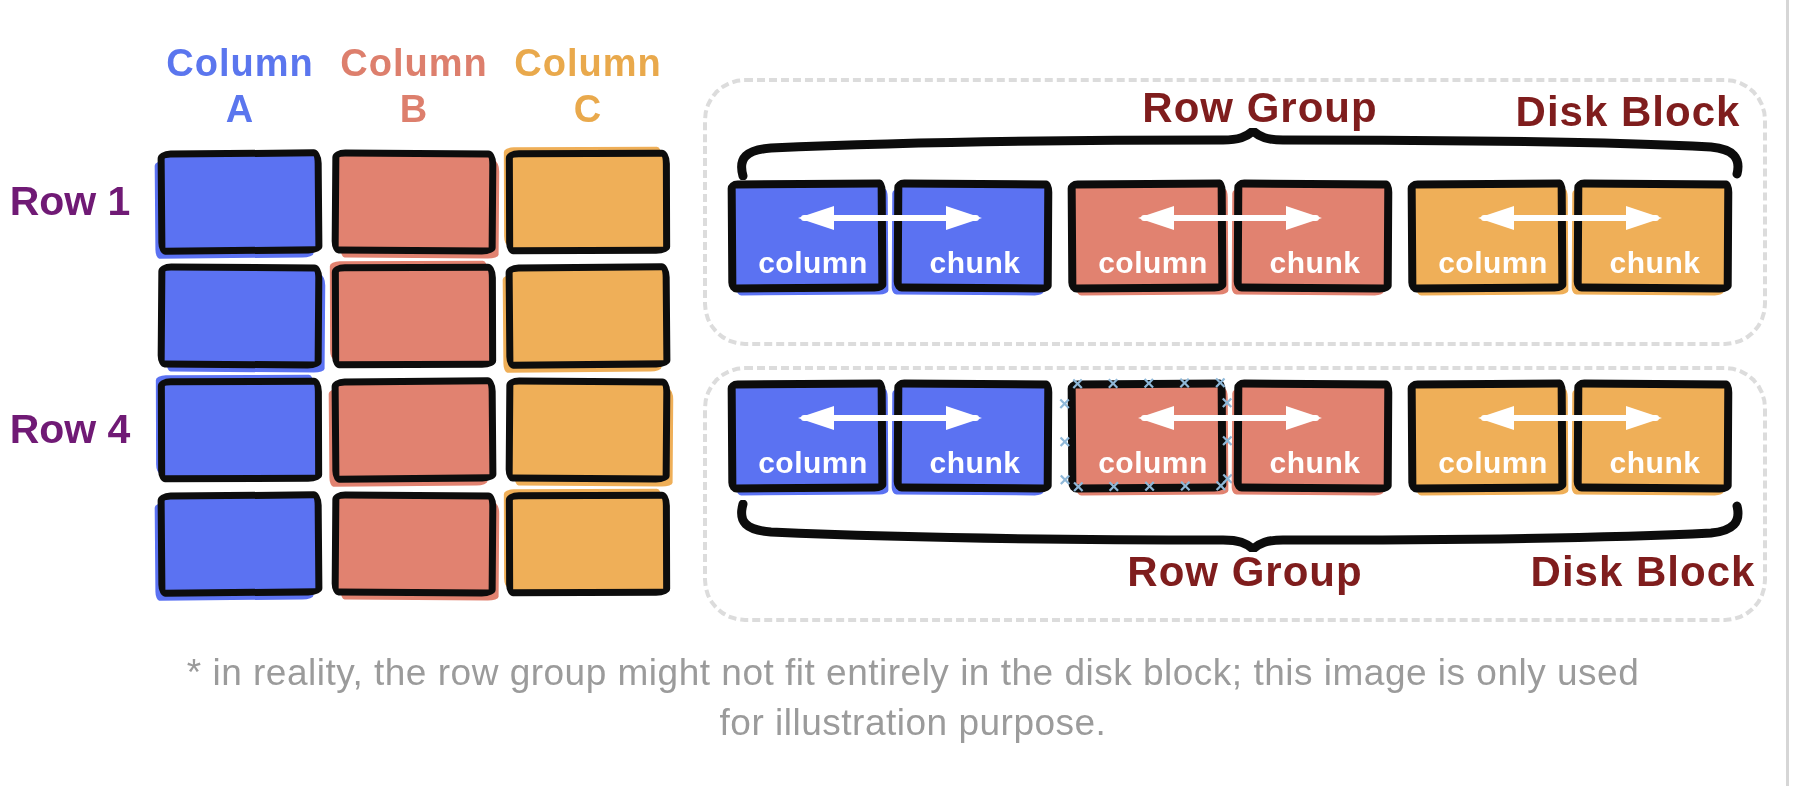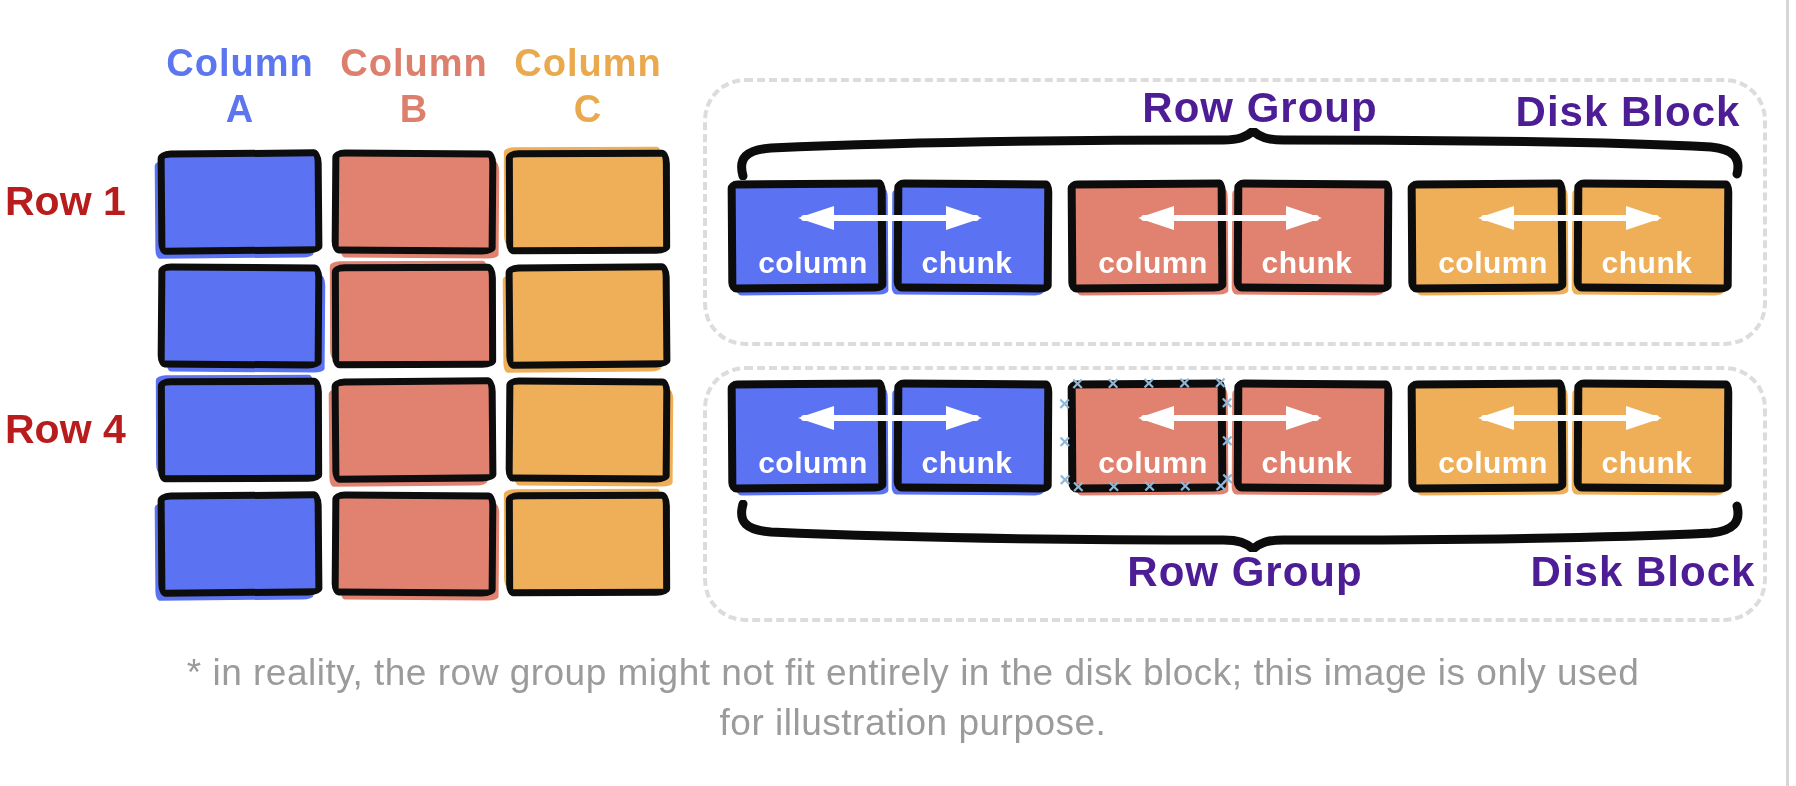--- a/index.html
+++ b/index.html
@@ -3,48 +3,48 @@
 <meta charset="utf-8">
 <style>
   html,body{margin:0;padding:0;background:#fff;}
   .canvas{
     position:relative;width:1796px;height:786px;background:#ffffff;overflow:hidden;
     font-family:Liberation Sans, sans-serif;
   }
   
   .colheader{position:absolute;top:40px;width:220px;text-align:center;
     font-size:38px;line-height:46px;font-weight:bold;letter-spacing:1px;}
-  .rowlabel{position:absolute;left:5px;width:130px;
-    font-size:41px;color:#b91c1c;font-weight:bold;}
+  .rowlabel{position:absolute;left:5px;width:130px;text-align:center;
+    font-size:41px;color:#701a75;font-weight:bold;}
   .cell{position:absolute;width:164px;height:104px;box-sizing:border-box;
     background:var(--c);border:7px solid #0d0d0d;
     border-radius:13px 8px 14px 7px / 8px 14px 7px 12px;
     box-shadow:-6px 7px 0 -3px var(--c);}
   .cell.j1{transform:rotate(-0.5deg);}
   .cell.j2{transform:rotate(0.45deg);box-shadow:6px 7px 0 -3px var(--c);}
   .cell.j3{transform:rotate(-0.2deg);box-shadow:-5px -6px 0 -3px var(--c);}
   
   .diskblock{position:absolute;left:703px;width:1064px;box-sizing:border-box;
     border:4px dashed #dcdcdc;border-radius:42px;background:transparent;}
   .grouplabel{position:absolute;width:300px;text-align:center;font-size:42px;
-    color:#4c1d95;font-weight:bold;letter-spacing:1px;}
+    color:#7f1d1d;font-weight:bold;letter-spacing:1px;}
   .brace{position:absolute;left:733px;width:1014px;height:52px;}
   
   .pair{position:absolute;width:324px;height:112px;}
   .gbox{position:absolute;top:0;width:158px;height:112px;box-sizing:border-box;
     background:var(--c);border:8px solid #0c0c0c;
     border-radius:10px 6px 12px 8px / 8px 12px 7px 10px;
     box-shadow:5px 6px 0 -3px var(--c);}
   .gbox.gl{left:0;transform:rotate(-0.4deg);}
   .gbox.gr{left:166px;transform:rotate(0.35deg);box-shadow:-5px 6px 0 -3px var(--c);}
   .dblarrow{position:absolute;left:20px;top:20px;width:284px;height:36px;}
   .blabel{position:absolute;bottom:12px;color:#ffffff;font-size:30px;font-weight:bold;
     letter-spacing:0.5px;text-align:center;}
   .blabel.l{left:10px;width:150px;}
-  .blabel.r{left:168px;width:142px;}
+  .blabel.r{left:176px;width:142px;}
   
   .st{position:absolute;color:#8fb8d8;font-weight:bold;font-size:20px;pointer-events:none;}
   .st-t{top:-16px;left:-4px;letter-spacing:24px;white-space:nowrap;}
   .st-b{bottom:-14px;left:-4px;letter-spacing:24px;white-space:nowrap;}
   .st-l{left:-17px;top:-4px;line-height:38px;white-space:pre-line;}
   .st-r{right:-15px;top:-4px;line-height:38px;white-space:pre-line;}
   
   .footnote{position:absolute;left:20px;top:648px;width:1786px;text-align:center;
     font-size:37px;line-height:50px;color:#9b9b9b;letter-spacing:0.5px;}
   .page-edge{position:absolute;top:0;height:786px;width:3px;background:#d6d6d6;}

